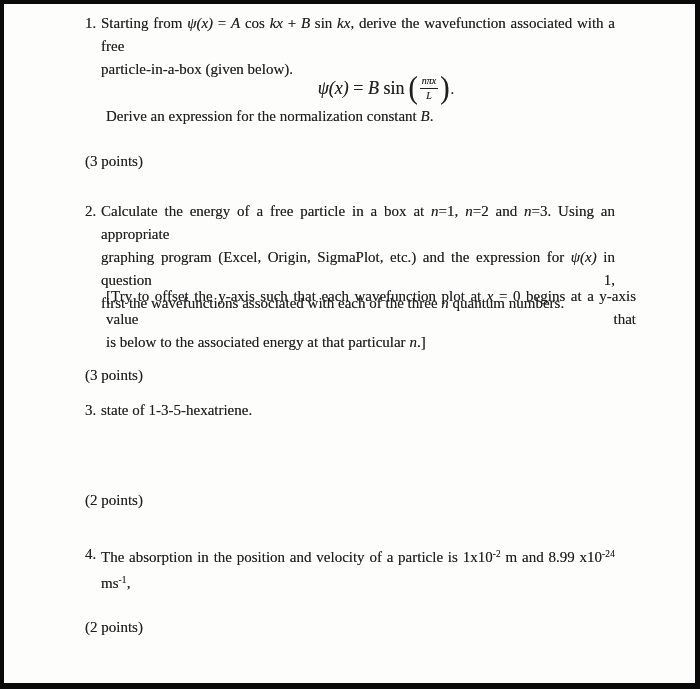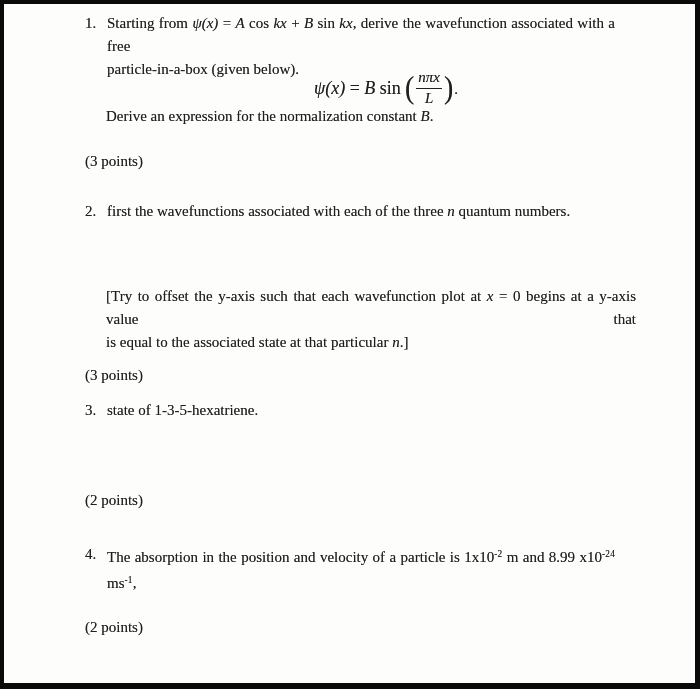--- a/index.html
+++ b/index.html
@@ -28,21 +28,21 @@
     left: 85px;
     width: 530px;
     font-size: 15px;
     line-height: 23px;
     text-shadow: 0 0 0.4px rgba(20,20,20,0.55);
   }
   .problem .num {
     position: absolute;
     left: 0; top: 0;
   }
-  .problem .body { margin-left: 22px; }
+  .problem .body { margin-left: 16px; }
   .jline { text-align: justify; text-align-last: justify; }
   .jline.last { text-align-last: left; }
   .indent-only { margin-left: 21px; }
   .points { text-align: left; }
   .it { font-style: italic; }
   .sup { font-size: 0.62em; vertical-align: 0.55em; letter-spacing: 0.2px; }
 
   .equation {
     text-align: center;
     padding-left: 36px;
@@ -56,21 +56,21 @@
   .paren {
     font-size: 28px;
     font-weight: 400;
     line-height: 1;
     transform: scaleY(1.15);
   }
   .frac {
     display: inline-flex;
     flex-direction: column;
     align-items: center;
-    font-size: 15px;
+    font-size: 10px;
     line-height: 1.15;
     margin: 0 2px;
   }
   .frac .fnum {
     border-bottom: 1px solid var(--ink);
     padding: 0 2px 1px 2px;
   }
   .frac .fden { padding-top: 1px; }
   .eq-period { align-self: flex-end; margin-bottom: 5px; margin-left: 1px; }
 </style>
@@ -107,27 +107,29 @@
 
   <div class="block indent-only" style="top:105px">
     <div class="jline last"><span>Derive an expression for the normalization constant </span><span class="it">B</span><span>.</span></div>
   </div>
 
   <div class="block points" style="top:150px">(3 points)</div>
 
   <section class="block problem" style="top:200px">
     <span class="num">2.</span>
     <div class="body">
+      <div class="jline"><span>Calculate the energy of a free particle in a box at </span><span class="it">n</span><span>=1, </span><span class="it">n</span><span>=2 and </span><span class="it">n</span><span>=3. Using an appropriate</span></div>
+      <div class="jline"><span>graphing program (Excel, Origin, SigmaPlot, etc.) and the expression for </span><span class="it">ψ(x)</span><span> in question 1,</span></div>
       <div class="jline last"><span>first the wavefunctions associated with each of the three </span><span class="it">n</span><span> quantum numbers.</span></div>
     </div>
   </section>
 
   <div class="block indent-only" style="top:285px">
     <div class="jline"><span>[Try to offset the y-axis such that each wavefunction plot at </span><span class="it">x</span><span> = 0 begins at a y-axis value that</span></div>
-    <div class="jline last"><span>is equal to the associated state at that particular </span><span class="it">n</span><span>.]</span></div>
+    <div class="jline last"><span>is below to the associated energy at that particular </span><span class="it">n</span><span>.]</span></div>
   </div>
 
   <div class="block points" style="top:364px">(3 points)</div>
 
   <section class="block problem" style="top:399px">
     <span class="num">3.</span>
     <div class="body">
       <div class="jline last"><span>state of 1-3-5-hexatriene.</span></div>
     </div>
   </section>

